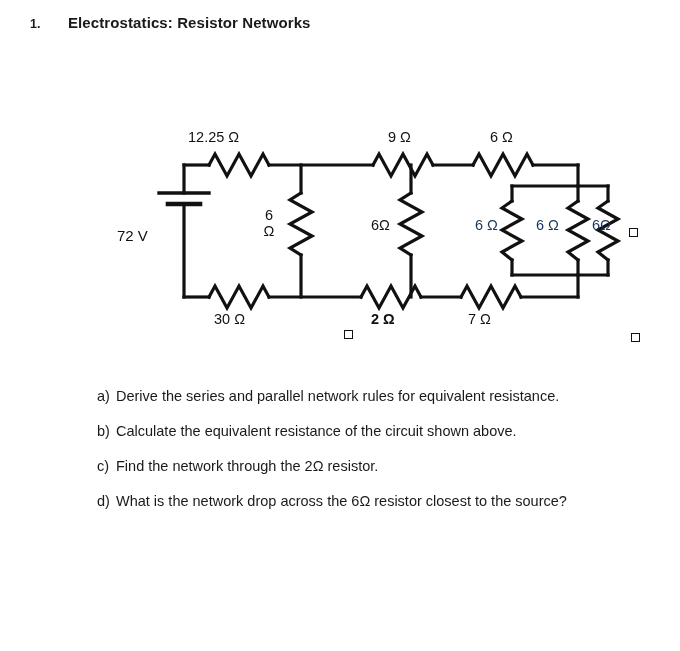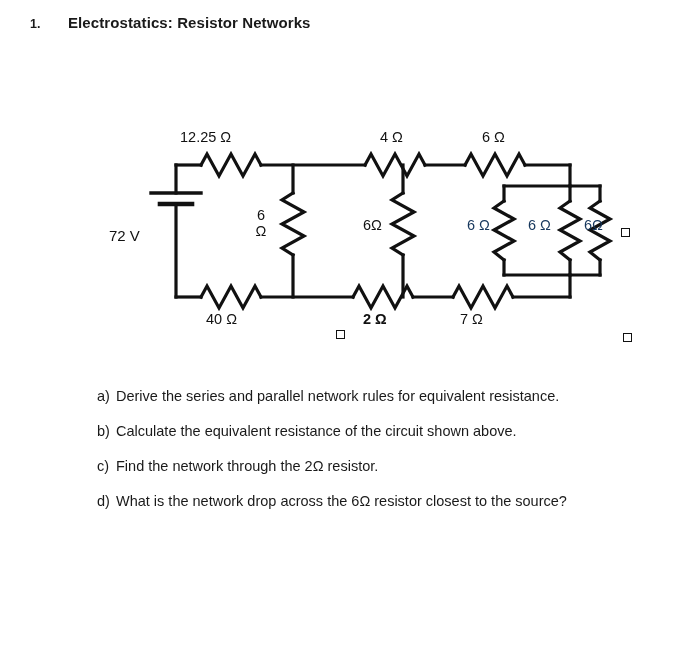--- a/index.html
+++ b/index.html
@@ -39,21 +39,21 @@
   }
   #intro-line {
     position: absolute;
     left: 31px;
     top: 89px;
     font-size: 14.5px;
   }
   
   #circuit-figure {
     position: absolute;
-    left: 8px;
+    left: 16px;
     top: 120px;
     width: 612px;
     height: 240px;
   }
   #circuit-svg { display: block; }
   .cl {           
     position: absolute;
     font-size: 14.5px;
     color: #111;
     white-space: nowrap;
@@ -151,37 +151,37 @@
         <path d="M562,66 L562,81"></path>
         <path d="M562,140 L562,155"></path>
 
         <path d="M496,81 L486,88 L506,99 L486,110 L506,121 L486,132 L496,140"></path>
         <path d="M562,81 L552,88 L572,99 L552,110 L572,121 L552,132 L562,140"></path>
         <path d="M592,81 L582,88 L602,99 L582,110 L602,121 L582,132 L592,140"></path>
       </g>
     </svg>
 
     <span class="cl" style="left:172px; top:10px;">12.25 Ω</span>
-    <span class="cl" style="left:372px; top:10px;">4 Ω</span>
+    <span class="cl" style="left:372px; top:10px;">9 Ω</span>
     <span class="cl" style="left:474px; top:10px;">6 Ω</span>
 
     <span class="cl" style="left:101px; top:88px; font-size:15px;margin-top:20px;">72 V</span>
 
     <div class="cl cl-stack" style="left:242px; top:87px; width:22px;">
       <div>6</div>
       <div>Ω</div>
     </div>
 
     <span class="cl" style="left:355px; top:98px;">6Ω</span>
 
     <span class="cl" style="left:459px; top:98px; color:#15365c;">6 Ω</span>
     <span class="cl" style="left:520px; top:98px; color:#15365c;">6 Ω</span>
     <span class="cl" style="left:576px; top:98px; color:#15365c;">6Ω</span>
 
-    <span class="cl" style="left:198px; top:192px;">40 Ω</span>
+    <span class="cl" style="left:198px; top:192px;">30 Ω</span>
     <span class="cl" style="left:355px; top:192px;font-weight:bold;">2 Ω</span>
     <span class="cl" style="left:452px; top:192px;">7 Ω</span>
 
     <span class="sq-marker" style="left:613px; top:108px;"></span>
     <span class="sq-marker" style="left:328px; top:210px;"></span>
     <span class="sq-marker" style="left:615px; top:213px;"></span>
   </div>
 
   <div id="question-list">
 

